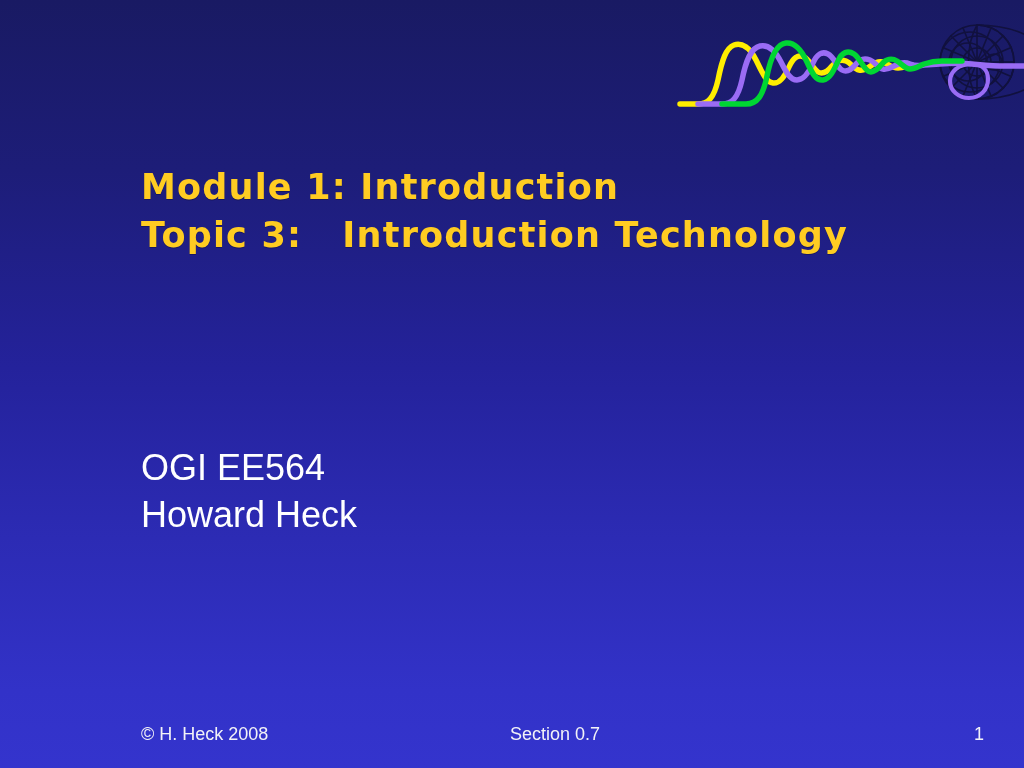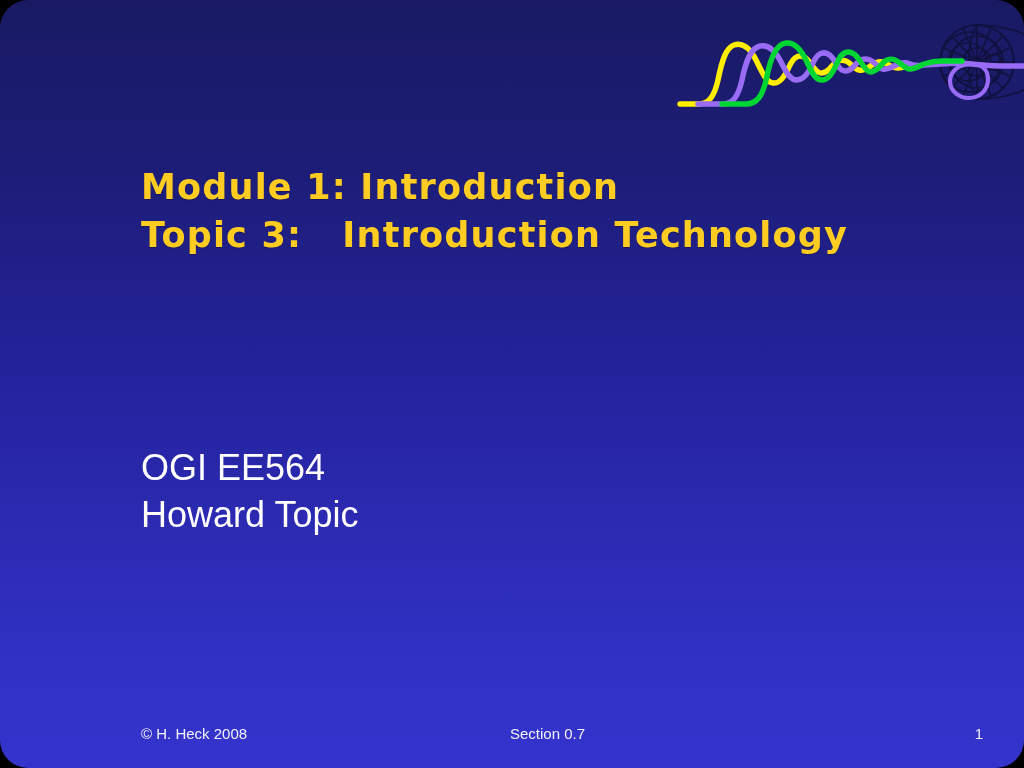--- a/index.html
+++ b/index.html
@@ -15,21 +15,20 @@
     overflow: hidden;
     
     background: linear-gradient(to bottom,
         #191a63 0%,
         #1d1d78 22%,
         #24229b 48%,
         #2c2bb4 70%,
         #3232c8 90%,
         #3434cd 100%);
     font-family: "Liberation Sans", sans-serif;
-    border-radius: 28px;
     -webkit-font-smoothing: antialiased;
   }
 
   
   .deco {
     position: absolute;
     left: 672px;
     top: 14px;
     width: 352px;
     height: 104px;
@@ -75,21 +74,21 @@
     position: absolute;
     left: 0;
     top: 718px;
     width: 1024px;
     height: 34px;
   }
   .footer span {
     position: absolute;
     color: #f2f2f7;
     font-family: "Liberation Sans", sans-serif;
-    font-size: 15px;
+    font-size: 18px;
     line-height: 26px;
     white-space: pre;
   }
   .f-copyright { left: 141px; top: 3px; }
   .f-section   { left: 510px; top: 3px; }
   .f-page      { left: 962px; top: 3px; width: 34px; text-align: center; }
 </style>
 </head>
 <body>
 
@@ -177,21 +176,21 @@
     </svg>
   </div>
 
   <div class="title-block">
     <div class="title-line">Module 1: Introduction</div>
     <div class="title-line">Topic 3:   Introduction Technology</div>
   </div>
 
   <div class="body-block">
     <div class="body-line">OGI EE564</div>
-    <div class="body-line">Howard Topic</div>
+    <div class="body-line">Howard Heck</div>
   </div>
 
   <div class="footer">
     <span class="f-copyright">© H. Heck 2008</span>
     <span class="f-section">Section 0.7</span>
     <span class="f-page">1</span>
   </div>
 
 </div>
 

